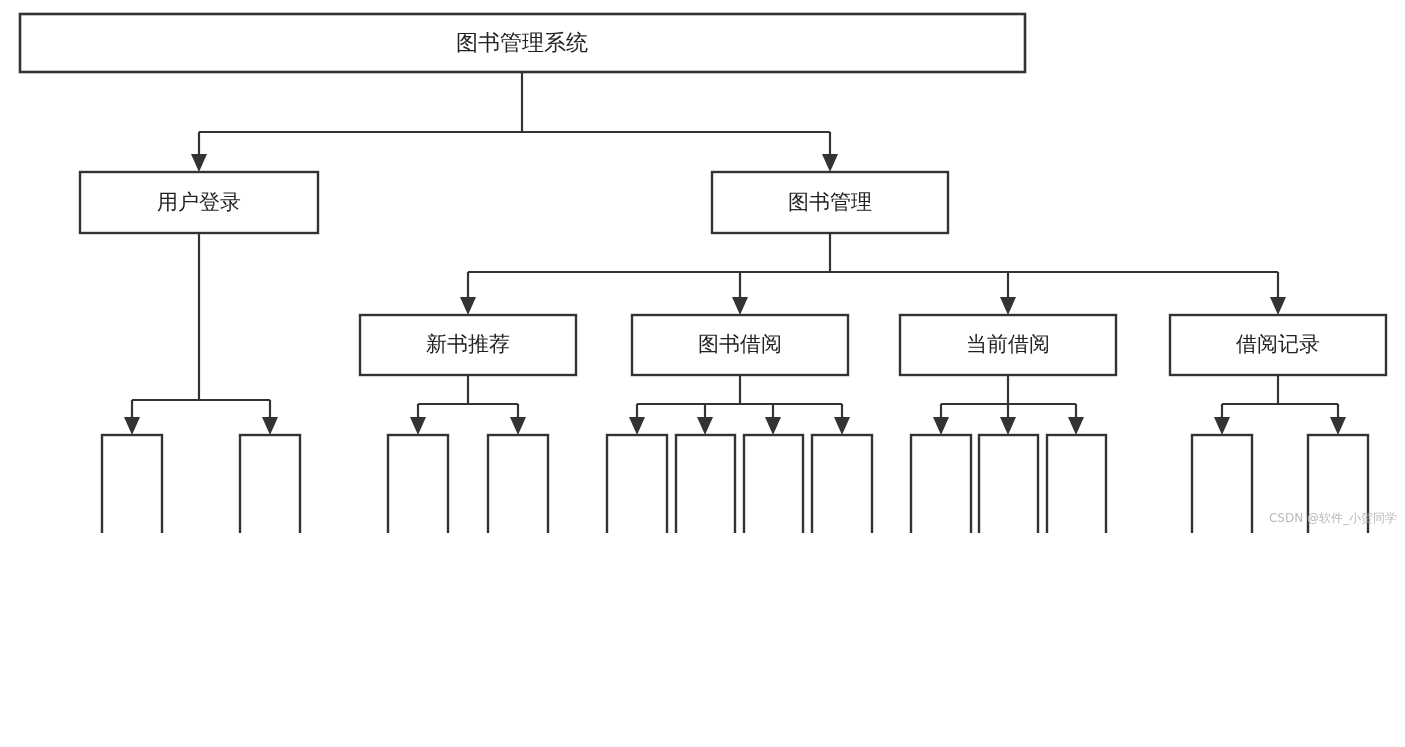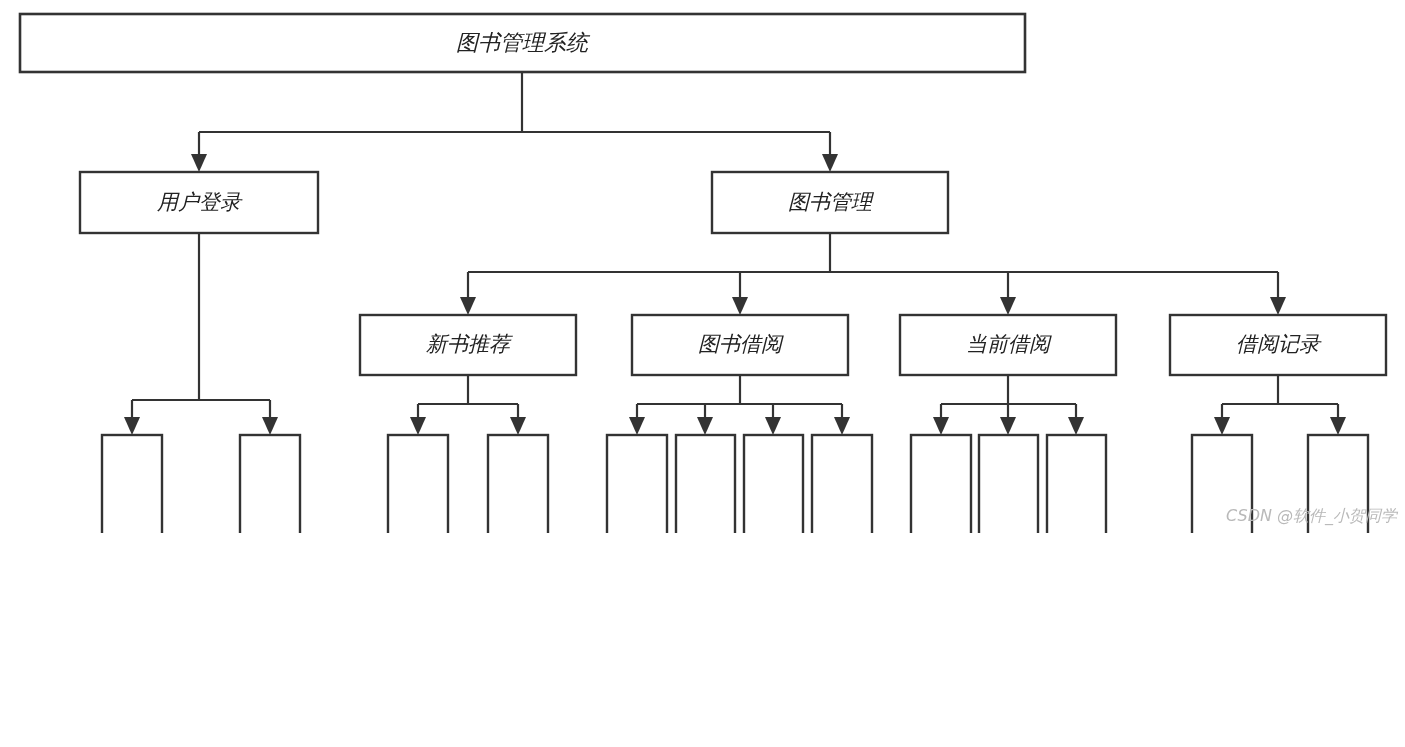--- a/index.html
+++ b/index.html
@@ -10,21 +10,20 @@
   }
   body {
     font-family: "DejaVu Sans", "Liberation Sans", sans-serif;
   }
   #diagram-root {
     position: relative;
     width: 1405px;
     height: 533px;
     background: #ffffff;
     overflow: hidden;
-    font-style: italic;
   }
   svg#tree-svg {
     position: absolute;
     left: 0;
     top: 0;
     width: 1405px;
     height: 747px;
   }
   .node-rect {
     fill: #ffffff;
@@ -75,21 +74,21 @@
     text-align: center;
     white-space: nowrap;
     pointer-events: none;
     user-select: none;
   }
   .watermark {
     position: absolute;
     right: 8px;
     bottom: 6px;
     font-family: "DejaVu Sans", "Liberation Sans", sans-serif;
-    font-size: 16px;
+    font-size: 12px;
     color: #b9b9b9;
     white-space: nowrap;
     user-select: none;
   }
 </style>
 </head>
 <body>
 
 <div id="diagram-root">
 

